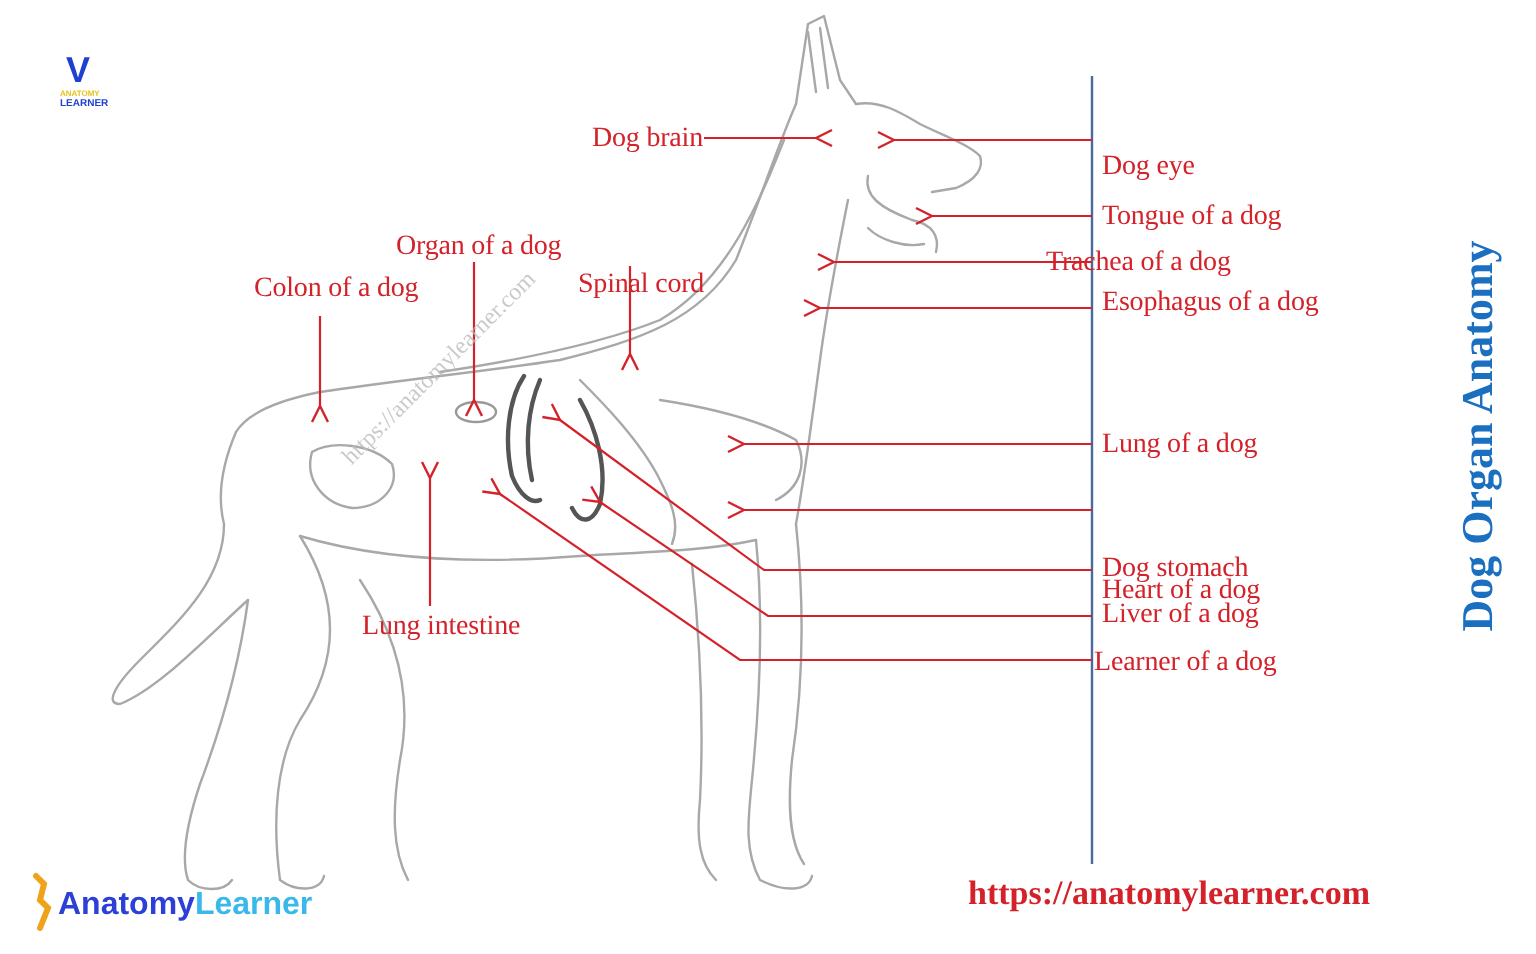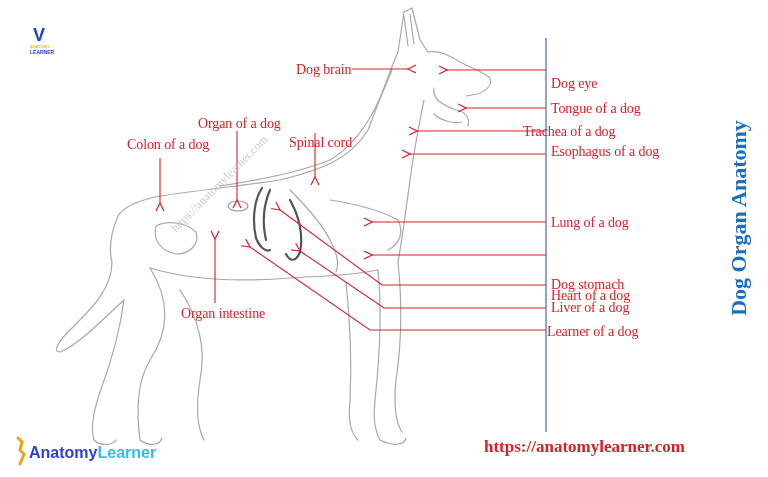--- a/index.html
+++ b/index.html
@@ -109,21 +109,21 @@
   <div class="lbl" style="left:551px; top:215px;">Lung of a dog</div>
   <div class="lbl" style="left:551px; top:248px;margin-top:40px;">Heart of a dog</div>
   <div class="lbl" style="left:551px; top:277px;">Dog stomach</div>
   <div class="lbl" style="left:551px; top:300px;">Liver of a dog</div>
   <div class="lbl" style="left:547px; top:324px;">Learner of a dog</div>
 
   <div class="lbl" style="left:296px; top:62px;">Dog brain</div>
   <div class="lbl" style="left:198px; top:116px;">Organ of a dog</div>
   <div class="lbl" style="left:289px; top:135px;">Spinal cord</div>
   <div class="lbl" style="left:127px; top:137px;">Colon of a dog</div>
-  <div class="lbl" style="left:181px; top:306px;">Organ intestine</div>
+  <div class="lbl" style="left:181px; top:306px;">Lung intestine</div>
 
   <div class="title">Dog Organ Anatomy</div>
 
   <div class="url">https://anatomylearner.com</div>
 
   <div class="logo-bottom">
     <svg width="16" height="30" viewBox="0 0 16 30" style="position:absolute;left:0;top:0;">
       <path d="M4,2 L8,6 L6,14 L10,18 L6,28" fill="none" stroke="#f0a21b" stroke-width="3" stroke-linecap="round"></path>
     </svg>
     <span class="a"><span>Anatomy</span><span class="b">Learner</span></span>

